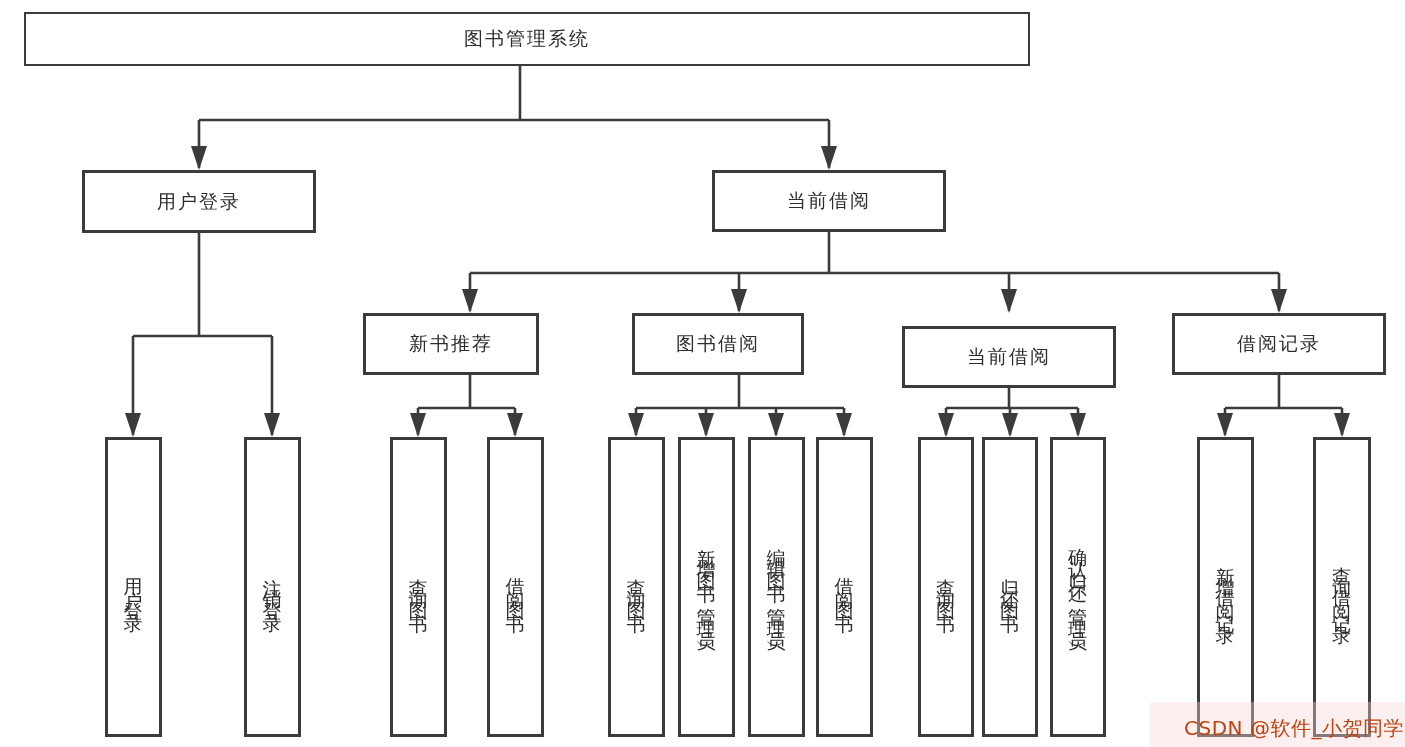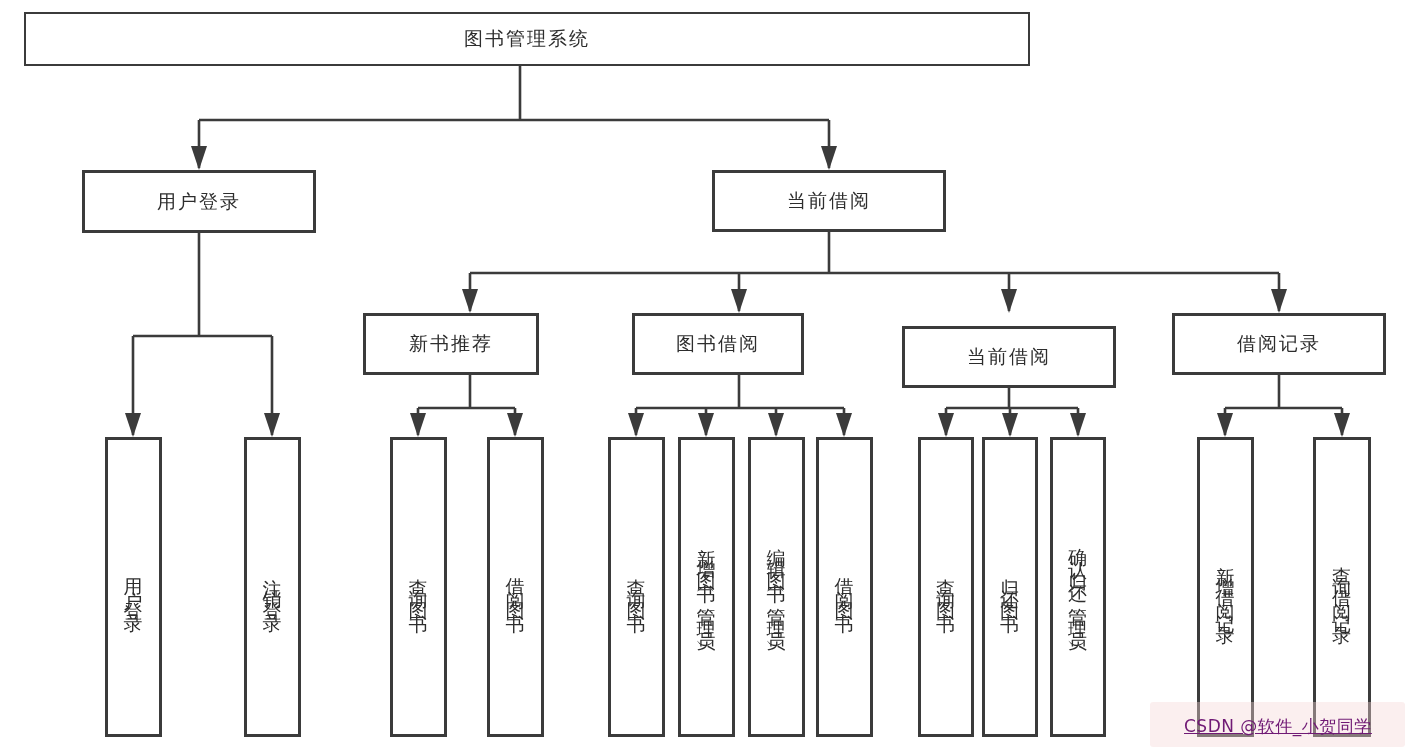--- a/index.html
+++ b/index.html
@@ -34,21 +34,21 @@
     font-size: 19px; line-height: 1; letter-spacing: 12px;
     white-space: nowrap; color: var(--text);
   }
   .wm-band {
     position: absolute; left: 1150px; top: 702px; width: 255px; height: 45px;
     background: rgba(246, 214, 214, 0.40);
     border-radius: 3px;
   }
   .wm-text {
     position: absolute; left: 1184px; top: 715px;
-    font-size: 17px; color: #701a75; letter-spacing: 0.5px; white-space: nowrap; text-decoration: underline;
+    font-size: 20px; color: #c2410c; letter-spacing: 0.5px; white-space: nowrap;
   }
 </style>
 </head>
 <body>
 
 <div id="stage">
 
   <svg id="wires" width="1405" height="747" viewBox="0 0 1405 747">
     <g stroke="#3b3b3b" stroke-width="2.6" fill="none">
 

